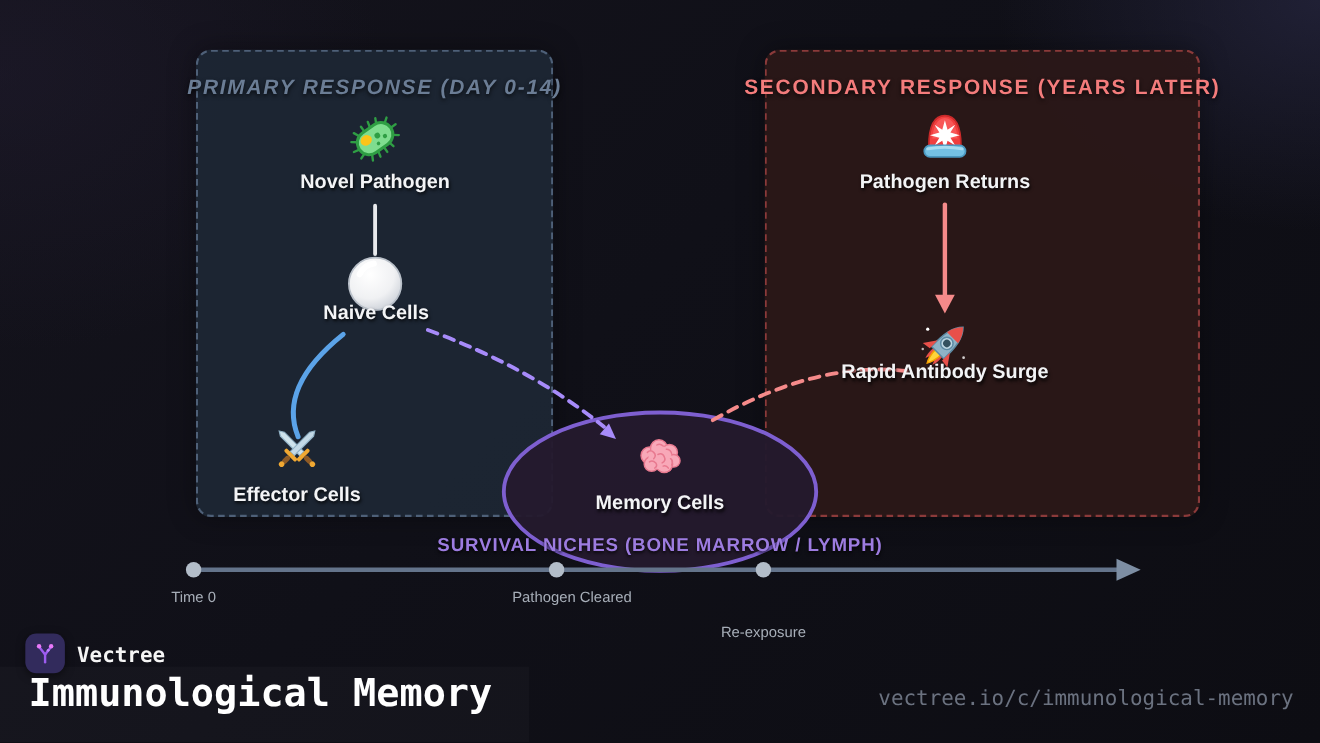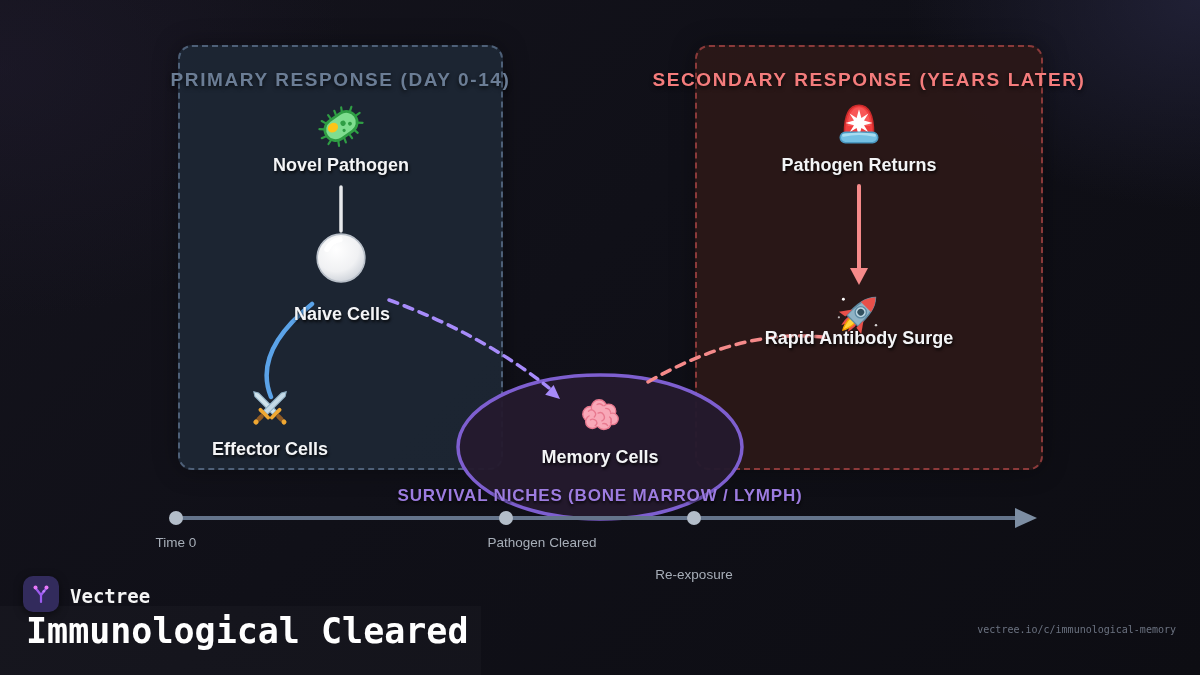--- a/index.html
+++ b/index.html
@@ -16,23 +16,24 @@
       linear-gradient(135deg, #14131c 0%, #101018 45%, #0d0d13 100%);
   }
 
   
   .phase-box { position: absolute; border-radius: 14px; }
   .primary-box {
     left: 178px; top: 45px; width: 325px; height: 425px;
     background: rgba(30, 40, 54, 0.88);
     border: 2px dashed #4e6078;
     box-shadow: 0 0 24px rgba(0,0,0,0.35);
+    font-style: italic;
   }
   .secondary-box {
-    left: 695px; top: 45px; width: 348px; height: 425px;
+    left: 695px; top: 45px; width: 396px; height: 425px;
     background: rgba(43, 24, 24, 0.92);
     border: 2px dashed #8b3a3a;
     box-shadow: 0 0 24px rgba(0,0,0,0.35);
   }
   .phase-title {
     position: absolute; top: 22px; left: 50%; transform: translateX(-50%);
     font-weight: bold; font-size: 19px; letter-spacing: 1.6px; white-space: nowrap;
     text-shadow: 0 2px 4px rgba(0,0,0,0.7);
   }
   .primary-box .phase-title { color: #6b7d95; }
@@ -78,21 +79,21 @@
   }
   .poster-title {
     position: absolute; left: 26px; top: 611px;
     font-family: "DejaVu Sans Mono", monospace;
     font-weight: bold; font-size: 35px; color: #ffffff;
     letter-spacing: 0px; white-space: nowrap;
   }
   .poster-url {
     position: absolute; right: 24px; top: 624px;
     font-family: "DejaVu Sans Mono", monospace;
-    font-size: 10px; color: #6b7280; white-space: nowrap;
+    font-size: 19px; color: #6b7280; white-space: nowrap;
   }
 </style>
 </head>
 <body>
 
 <div class="canvas">
 
   <div class="phase-box primary-box">
     <div class="phase-title">PRIMARY RESPONSE (DAY 0-14)</div>
   </div>
@@ -159,21 +160,21 @@
         <radialGradient id="cellGrad" cx="40%" cy="32%" r="75%">
           <stop offset="0%" stop-color="#ffffff"></stop>
           <stop offset="62%" stop-color="#f0f1f3"></stop>
           <stop offset="100%" stop-color="#c9ced6"></stop>
         </radialGradient>
       </defs>
       <circle cx="24" cy="24" r="22" fill="url(#cellGrad)" stroke="#b9c0c9" stroke-width="1.5"></circle>
       <path d="M11,16 Q15,8 23,7" stroke="#ffffff" stroke-width="5" stroke-linecap="round" fill="none"></path>
     </svg>
   </div>
-  <div class="node-label" style="left:342px; top:304px;">Naive Cells</div>
+  <div class="node-label" style="left:342px; top:274px;">Naive Cells</div>
 
   <div class="node-icon" style="left:245px; top:383px;">
     <svg width="50" height="50" viewBox="0 0 48 48">
       <g transform="rotate(-45 24 24)">
         <polygon points="24,2 26.5,6 26.5,30 21.5,30 21.5,6" fill="#cfe3ec" stroke="#8fb0c4" stroke-width="1"></polygon>
         <rect x="17" y="30" width="14" height="3.5" rx="1.5" fill="#f0a832"></rect>
         <rect x="21.8" y="33.5" width="4.4" height="8" rx="2" fill="#8f5b25"></rect>
         <circle cx="24" cy="43" r="2.4" fill="#f0a832"></circle>
       </g>
       <g transform="rotate(45 24 24)">
@@ -237,33 +238,33 @@
         <path d="M22,20 Q26,18 28,22 Q30,26 26,28"></path>
         <path d="M14,27 Q17,25 20,28 Q22,31 19,33"></path>
         <path d="M27,31 Q30,30 32,33"></path>
       </g>
     </svg>
   </div>
   <div class="node-label" style="left:600px; top:447px;">Memory Cells</div>
   <div class="survival-caption">SURVIVAL NICHES (BONE MARROW / LYMPH)</div>
 
   <div class="tl-label" style="left:176px;text-align:center;">Time 0</div>
-  <div class="tl-label" style="left:528px;padding-left:28px;">Pathogen Cleared</div>
+  <div class="tl-label" style="left:506px;padding-left:28px;">Pathogen Cleared</div>
   <div class="tl-label" style="left:694px;margin-top:32px;">Re-exposure</div>
 
   <div class="footer-panel"></div>
   <div class="logo-badge">
     <svg width="24" height="24" viewBox="0 0 24 24">
       <g stroke="#9d5cf0" stroke-width="2.2" stroke-linecap="round" fill="none">
         <path d="M12,20 L12,13"></path>
         <path d="M12,13 L6.5,6"></path>
         <path d="M12,13 L17.5,6"></path>
       </g>
       <circle cx="6.5" cy="5.5" r="2" fill="#e879f9"></circle>
       <circle cx="17.5" cy="5.5" r="2" fill="#e879f9"></circle>
       <circle cx="14.8" cy="9.2" r="1.3" fill="#c084fc"></circle>
     </svg>
   </div>
   <div class="brand-name">Vectree</div>
-  <div class="poster-title">Immunological Cleared</div>
+  <div class="poster-title">Immunological Memory</div>
   <div class="poster-url">vectree.io/c/immunological-memory</div>
 
 </div>
 
 </body></html>

